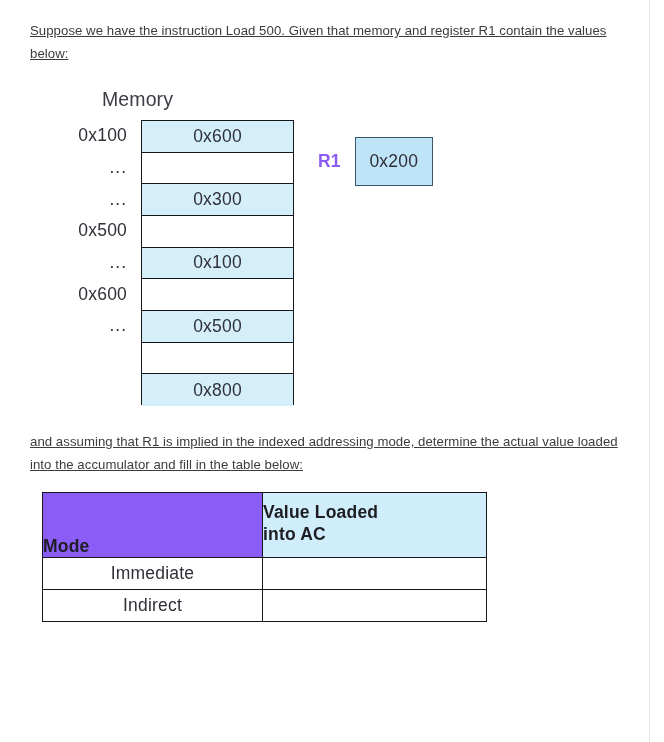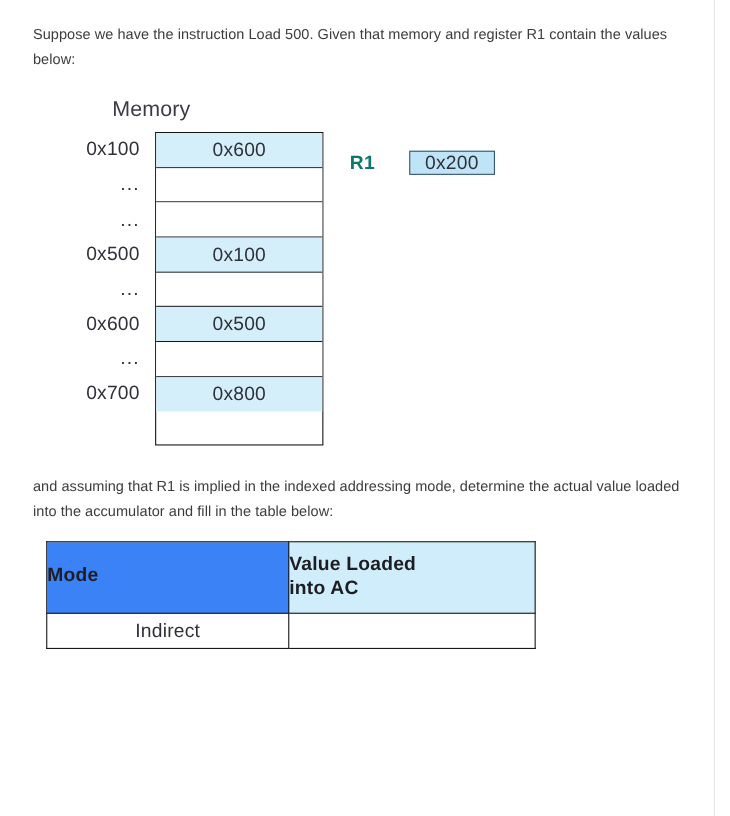--- a/index.html
+++ b/index.html
@@ -30,20 +30,21 @@
     pointer-events: none;
   }
 
   
   .prose {
     position: absolute;
     font-size: 13.2px;
     line-height: 23px;
     color: #3c3c3c;
     letter-spacing: 0.05px;
+    text-decoration: underline;
   }
   #intro-text {
     left: 30px;
     top: 19px;
     width: 590px;
   }
   #assume-text {
     left: 30px;
     top: 430px;
     width: 600px;
@@ -123,27 +124,27 @@
   #register-group {
     position: absolute;
     left: 318px;
     top: 137px;
     display: flex;
     align-items: center;
   }
   #register-name {
     font-size: 17.5px;
     font-weight: bold;
-    color: #0f766e;
-    margin-right: 31px;
+    color: #8b5cf6;
+    margin-right: 14px;
     letter-spacing: 0.2px;
   }
   #register-box {
     width: 78px;
-    height: 22px;
+    height: 49px;
     background: #bfe4f7;
     border: 1.4px solid #38566b;
     box-sizing: border-box;
     display: flex;
     align-items: center;
     justify-content: center;
   }
   #register-value {
     font-size: 17.5px;
     color: #2f3038;
@@ -170,22 +171,22 @@
   #answer-table thead th {
     height: 65px;
     vertical-align: bottom;
     text-align: left;
     font-size: 17.5px;
     font-weight: bold;
     color: #1d1d22;
     letter-spacing: 0.2px;
   }
   #answer-table thead th.head-mode {
-    background: #3b82f6;
-    padding-bottom: 24px;
+    background: #8b5cf6;
+    padding-bottom: 0;
   }
   #answer-table thead th.head-value {
     background: #cfedfb;
     vertical-align: middle;
     line-height: 22px;
     padding-bottom: 4px;
   }
   #answer-table tbody td {
     height: 32px;
     background: #ffffff;
@@ -228,31 +229,31 @@
     </div>
     <div class="addr-row">
       <span class="addr-label ellipsis">...</span>
     </div>
     <div class="addr-row">
       <span class="addr-label">0x600</span>
     </div>
     <div class="addr-row">
       <span class="addr-label ellipsis">...</span>
     </div>
-    <div class="addr-row">
-      <span class="addr-label">0x700</span>
-    </div>
   </div>
 
   <div id="memory-table">
     <div class="mem-row filled">
       <span class="mem-value">0x600</span>
     </div>
     <div class="mem-row empty">
       <span class="mem-value"></span>
+    </div>
+    <div class="mem-row filled">
+      <span class="mem-value">0x300</span>
     </div>
     <div class="mem-row empty">
       <span class="mem-value"></span>
     </div>
     <div class="mem-row filled">
       <span class="mem-value">0x100</span>
     </div>
     <div class="mem-row empty">
       <span class="mem-value"></span>
     </div>
@@ -286,17 +287,21 @@
     <tr>
       <th class="head-mode">Mode</th>
       <th class="head-value">
         <span>Value Loaded</span><br>
         <span>into AC</span>
       </th>
     </tr>
   </thead>
   <tbody>
     <tr>
+      <td class="mode-cell">Immediate</td>
+      <td class="value-cell"></td>
+    </tr>
+    <tr>
       <td class="mode-cell">Indirect</td>
       <td class="value-cell"></td>
     </tr>
   </tbody>
 </table>
 
 </body></html>

